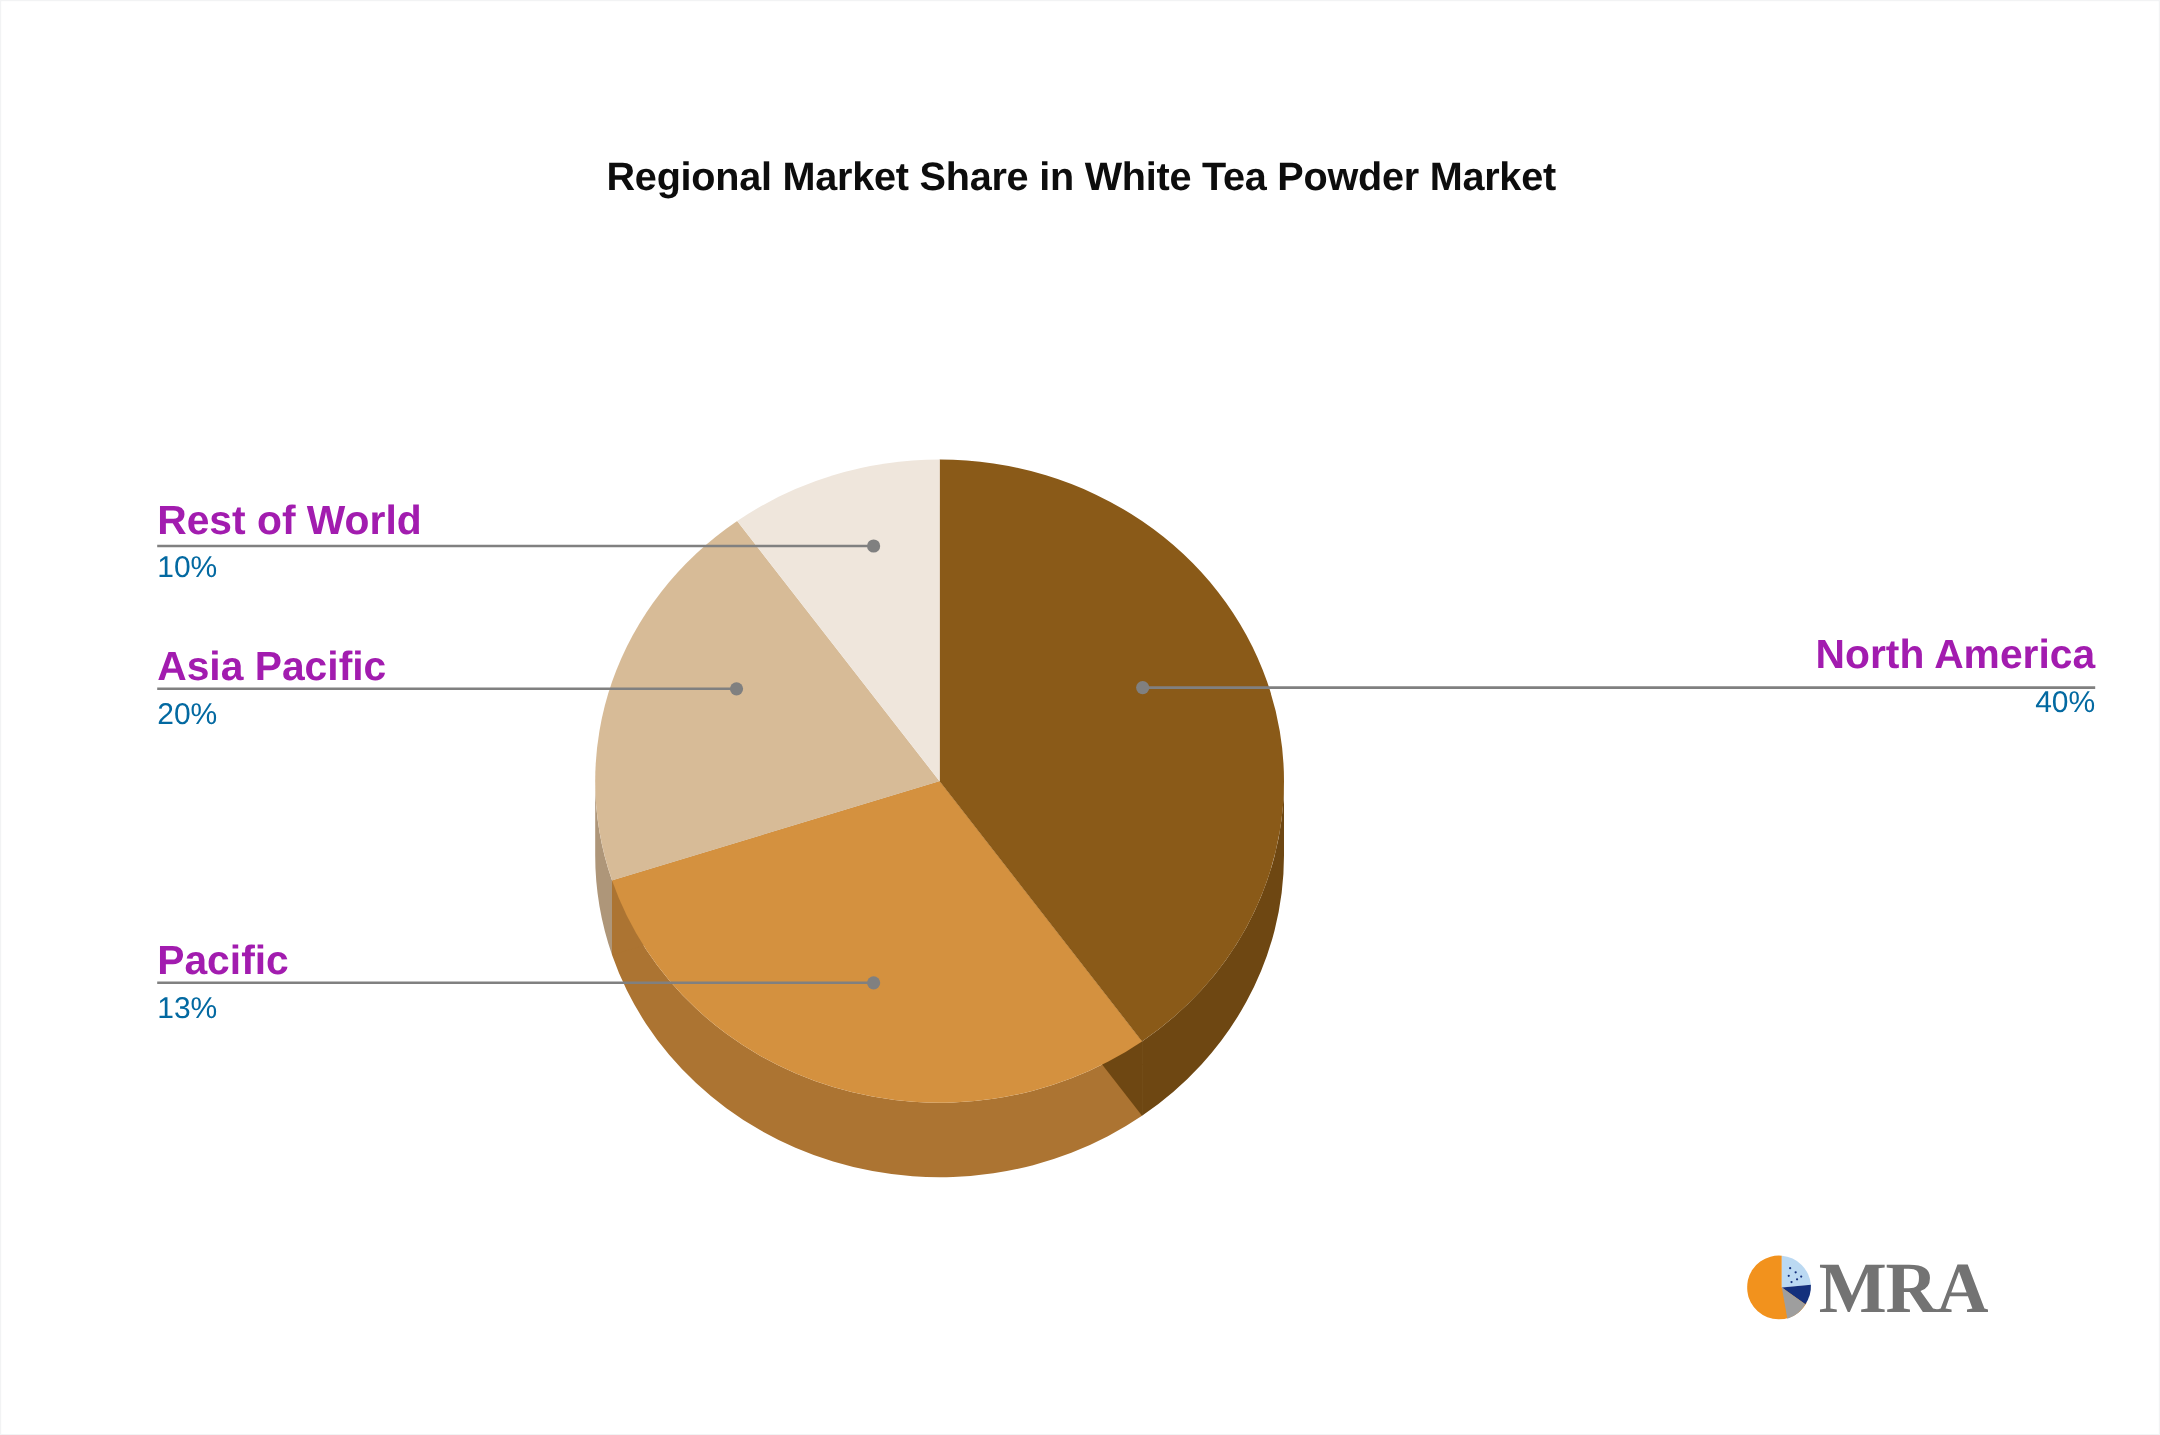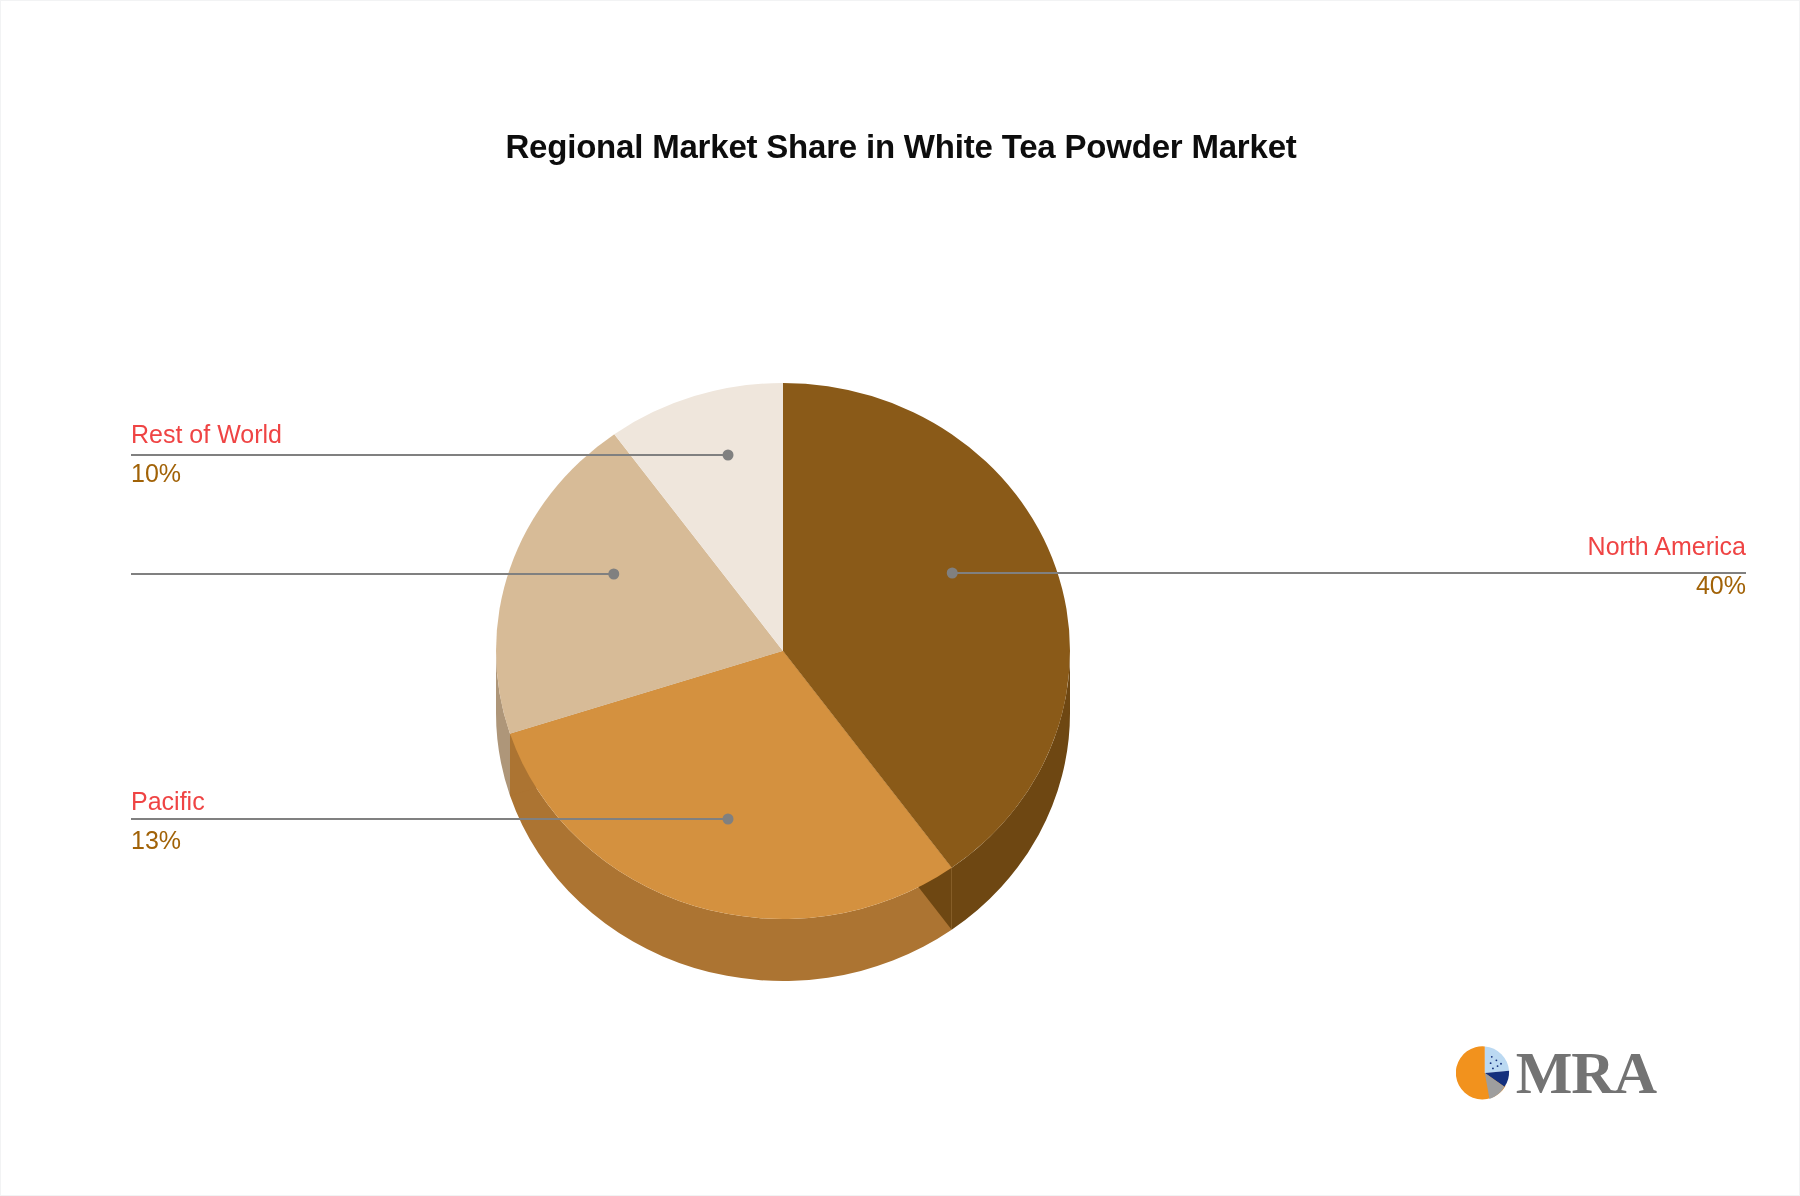--- a/index.html
+++ b/index.html
@@ -52,28 +52,29 @@
     width: 1800px;
     height: 1196px;
   }
 
   
   .callout {
     position: absolute;
     font-family: "Liberation Sans", sans-serif;
   }
   .callout .cl-name {
-    font-size: 25px;
-    color: #ef4444;
+    font-size: 34px;
+    color: #a21caf;
     line-height: 30px;
     white-space: nowrap;
+    font-weight: bold;
   }
   .callout .cl-value {
     font-size: 25px;
-    color: #a16207;
+    color: #0369a1;
     line-height: 30px;
     white-space: nowrap;
     margin-top: 9px;
   }
   .callout.left  { text-align: left;  }
   .callout.right { text-align: right; }
 
   
   #logo {
     position: absolute;
@@ -135,20 +136,24 @@
           <circle cx="727.0135160209219" cy="454" r="5.5" fill="#808080"></circle>
         </g>
       </g>
   </svg>
 
   <div class="callout left" style="left:130px;  top:418px;">
     <div class="cl-name">Rest of World</div>
     <div class="cl-value">10%</div>
   </div>
 
+  <div class="callout left" style="left:130px;  top:540px;">
+    <div class="cl-name">Asia Pacific</div>
+    <div class="cl-value">20%</div>
+  </div>
 
   <div class="callout left" style="left:130px;  top:785px;">
     <div class="cl-name">Pacific</div>
     <div class="cl-value">13%</div>
   </div>
 
   <div class="callout right" style="right:53px;  top:530px;">
     <div class="cl-name">North America</div>
     <div class="cl-value">40%</div>
   </div>

